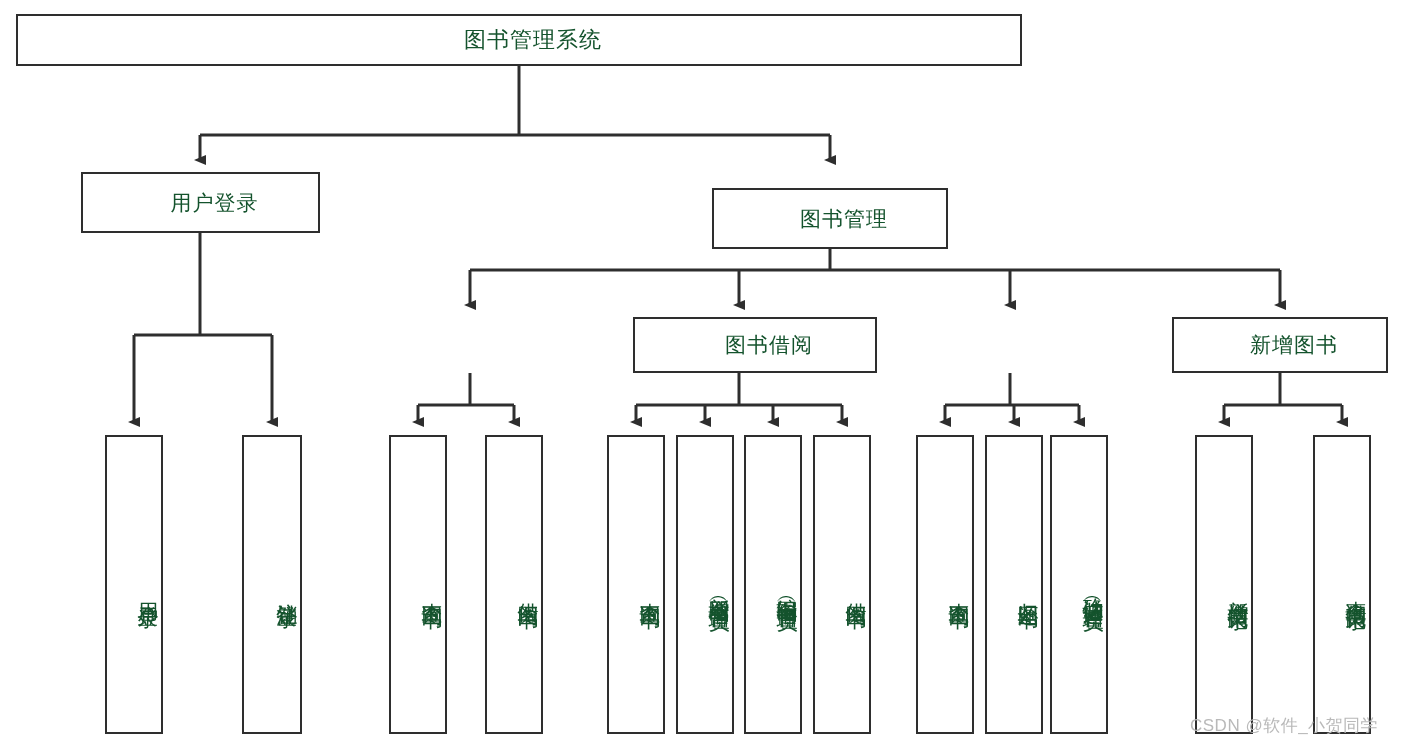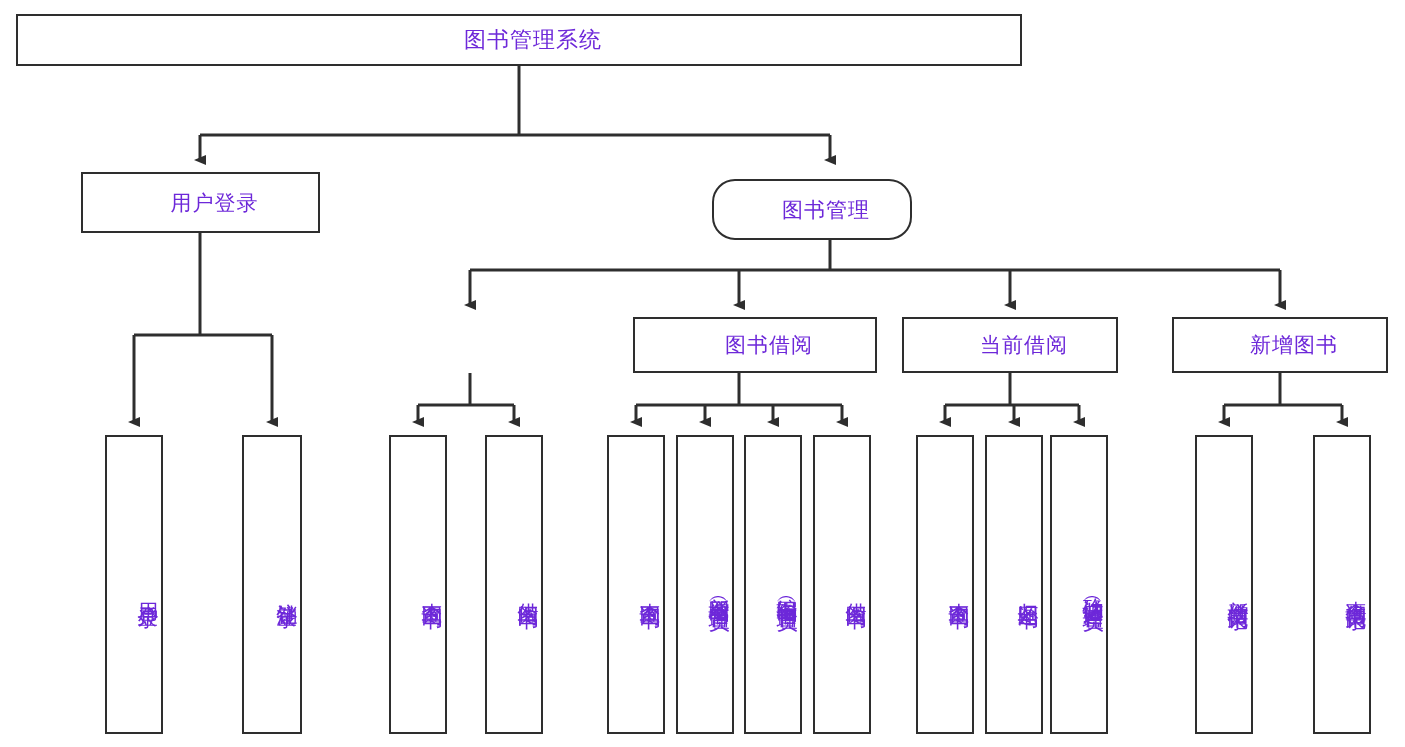--- a/index.html
+++ b/index.html
@@ -26,21 +26,21 @@
     pointer-events: none;
   }
   .node {
     position: absolute;
     box-sizing: border-box;
     background: #ffffff;
     border: 2px solid #2e2e2e;
     display: flex;
     align-items: center;
     justify-content: center;
-    color: #6d28d9;
+    color: #14532d;
     padding-left: 28px;
   }
   .node.horiz {
     font-size: 21px;
     letter-spacing: 1px;
     line-height: 1.2;
   }
   .node.root {
     font-size: 22px;
   }
@@ -123,29 +123,26 @@
     </g>
   </svg>
 
   <div class="node horiz root" style="left: 16px; top: 14px; width: 1006px; height: 52px;">
     <span>图书管理系统</span>
   </div>
 
   <div class="node horiz" style="left: 81px; top: 172px; width: 239px; height: 61px;">
     <span>用户登录</span>
   </div>
-  <div class="node horiz" style="left: 712px; top: 179px; width: 200px; height: 61px; border-radius: 23px;">
+  <div class="node horiz" style="left: 712px; top: 188px; width: 236px; height: 61px;">
     <span>图书管理</span>
   </div>
 
   <div class="node horiz" style="left: 633px; top: 317px; width: 244px; height: 56px;">
     <span>图书借阅</span>
-  </div>
-  <div class="node horiz" style="left: 902px; top: 317px; width: 216px; height: 56px;">
-    <span>当前借阅</span>
   </div>
   <div class="node horiz" style="left: 1172px; top: 317px; width: 216px; height: 56px;">
     <span>新增图书</span>
   </div>
 
   <div class="node vert" style="left: 105px; top: 435px; width: 58px; height: 299px;">
     <span class="vtext">用户登录</span>
   </div>
   <div class="node vert" style="left: 242px; top: 435px; width: 60px; height: 299px;">
     <span class="vtext">注销登录</span>
@@ -177,14 +174,15 @@
   <div class="node vert" style="left: 1050px; top: 435px; width: 58px; height: 299px;">
     <span class="vtext">确认归还（管理员）</span>
   </div>
   <div class="node vert" style="left: 1195px; top: 435px; width: 58px; height: 299px;">
     <span class="vtext">新增借阅记录</span>
   </div>
   <div class="node vert" style="left: 1313px; top: 435px; width: 58px; height: 299px;">
     <span class="vtext">查询借阅记录</span>
   </div>
 
+  <div class="watermark" style="left:1190px; top:714px;">CSDN @软件_小贺同学</div>
 
 </div>
 
 </body></html>

